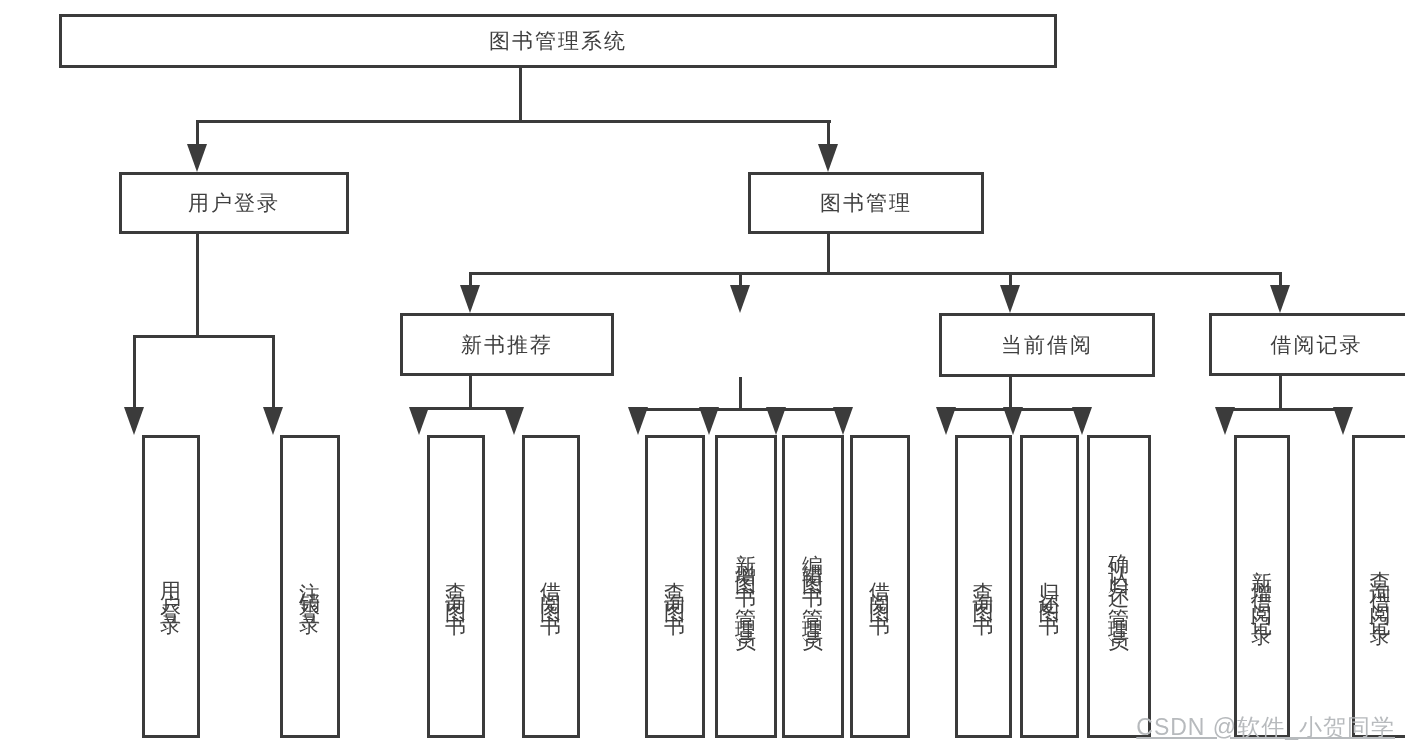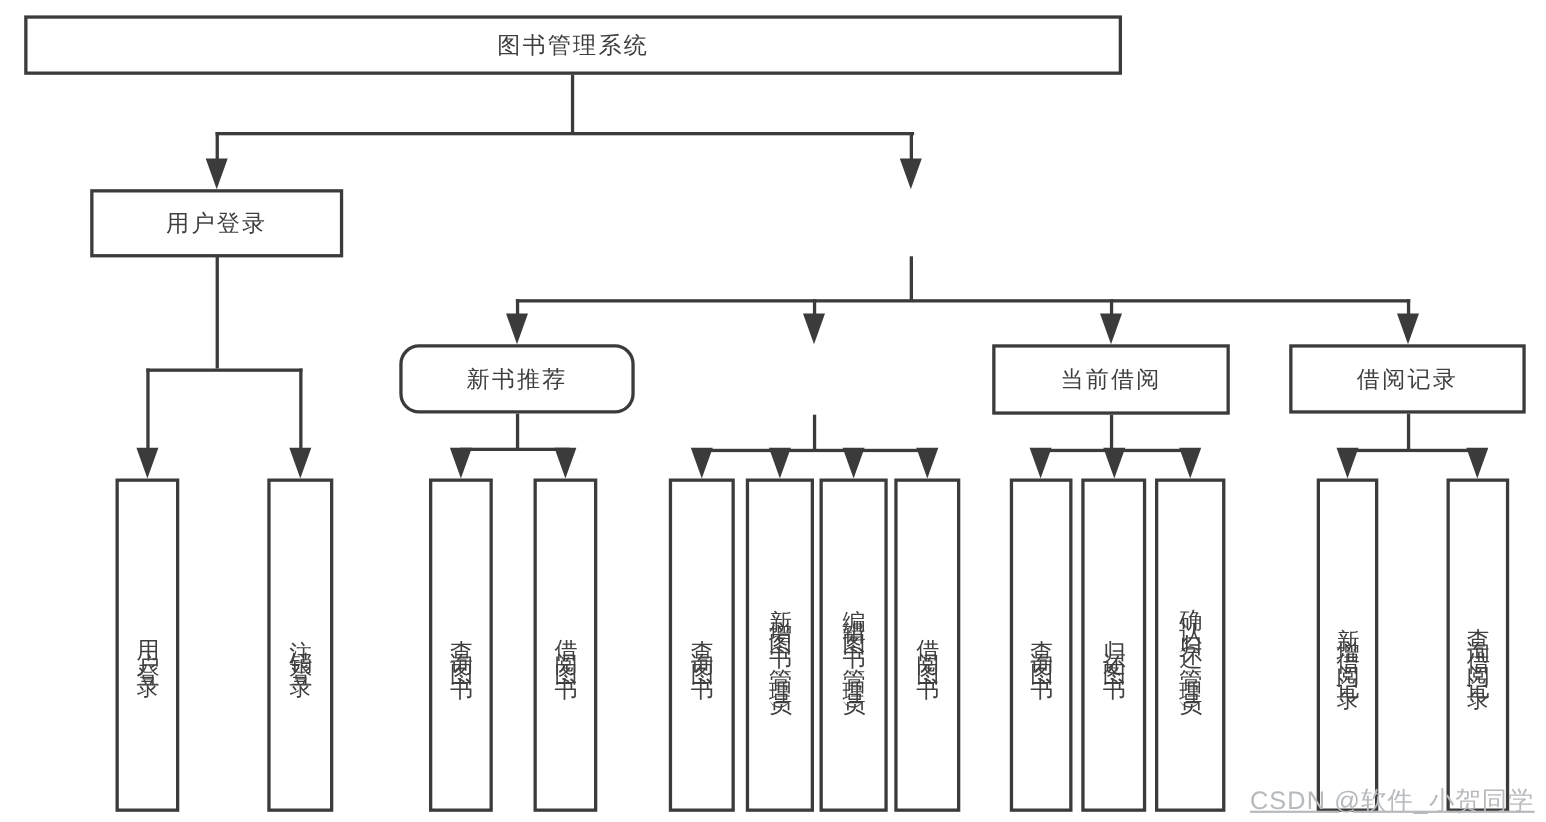--- a/index.html
+++ b/index.html
@@ -16,20 +16,21 @@
     box-sizing: border-box;
     border: 3px solid #3b3b3b;
     background: #ffffff;
     color: #3f3f3f;
     display: flex;
     align-items: center;
     justify-content: center;
     font-size: 21px;
     letter-spacing: 2px;
     text-align: center;
+    margin-left: 37px;
   }
   .vnode {
     writing-mode: vertical-rl;
     letter-spacing: 11px;
     line-height: 1;
     padding: 4px 0;
     font-size: 21px;
   }
   .line { position: absolute; background: #3b3b3b; }
   .ah {
@@ -47,21 +48,21 @@
     font-size: 23px;
     letter-spacing: 1px;
     white-space: nowrap;
     text-decoration: underline;
   }
 
   
   [data-name="node-root"]            { left: 22px;   top: 14px;  width: 998px; height: 54px; }
   [data-name="node-user-login"]      { left: 82px;   top: 172px; width: 230px; height: 62px; }
   [data-name="node-book-management"] { left: 711px;  top: 172px; width: 236px; height: 62px; }
-  [data-name="node-new-book-recommend"] { left: 363px;  top: 313px; width: 214px; height: 63px; border-radius: 18px; }
+  [data-name="node-new-book-recommend"] { left: 363px;  top: 313px; width: 214px; height: 63px; }
   [data-name="node-book-borrow"]        { left: 632px;  top: 313px; width: 216px; height: 64px; }
   [data-name="node-current-borrow"]     { left: 902px;  top: 313px; width: 216px; height: 64px; }
   [data-name="node-borrow-records"]     { left: 1172px; top: 313px; width: 215px; height: 63px; }
 
   [data-name="leaf-user-login"]    { left: 105px;  top: 435px; width: 58px; height: 303px; }
   [data-name="leaf-logout-login"]  { left: 243px;  top: 435px; width: 60px; height: 303px; }
   [data-name="leaf-nb-query-book"] { left: 390px;  top: 435px; width: 58px; height: 303px; }
   [data-name="leaf-nb-borrow-book"]{ left: 485px;  top: 435px; width: 58px; height: 303px; }
   [data-name="leaf-bb-query-book"] { left: 608px;  top: 435px; width: 60px; height: 303px; }
   [data-name="leaf-bb-add-book"]   { left: 678px;  top: 435px; width: 62px; height: 303px; }
@@ -130,20 +131,21 @@
   <div class="node" data-name="node-root">图书管理系统</div>
 
   <div class="line" data-name="root-stem-line"></div>
   <div class="line" data-name="level2-hline"></div>
   <div class="line" data-name="level2-stem-left"></div>
   <div class="line" data-name="level2-stem-right"></div>
   <div class="ah" data-name="level2-arrowhead-left"></div>
   <div class="ah" data-name="level2-arrowhead-right"></div>
 
   <div class="node" data-name="node-user-login">用户登录</div>
+  <div class="node" data-name="node-book-management">图书管理</div>
 
   <div class="line" data-name="user-login-stem-line"></div>
   <div class="line" data-name="user-login-hline"></div>
   <div class="line" data-name="user-login-drop-left"></div>
   <div class="line" data-name="user-login-drop-right"></div>
   <div class="ah" data-name="user-login-arrowhead-left"></div>
   <div class="ah" data-name="user-login-arrowhead-right"></div>
 
   <div class="line" data-name="book-management-stem-line"></div>
   <div class="line" data-name="level3-hline"></div>

